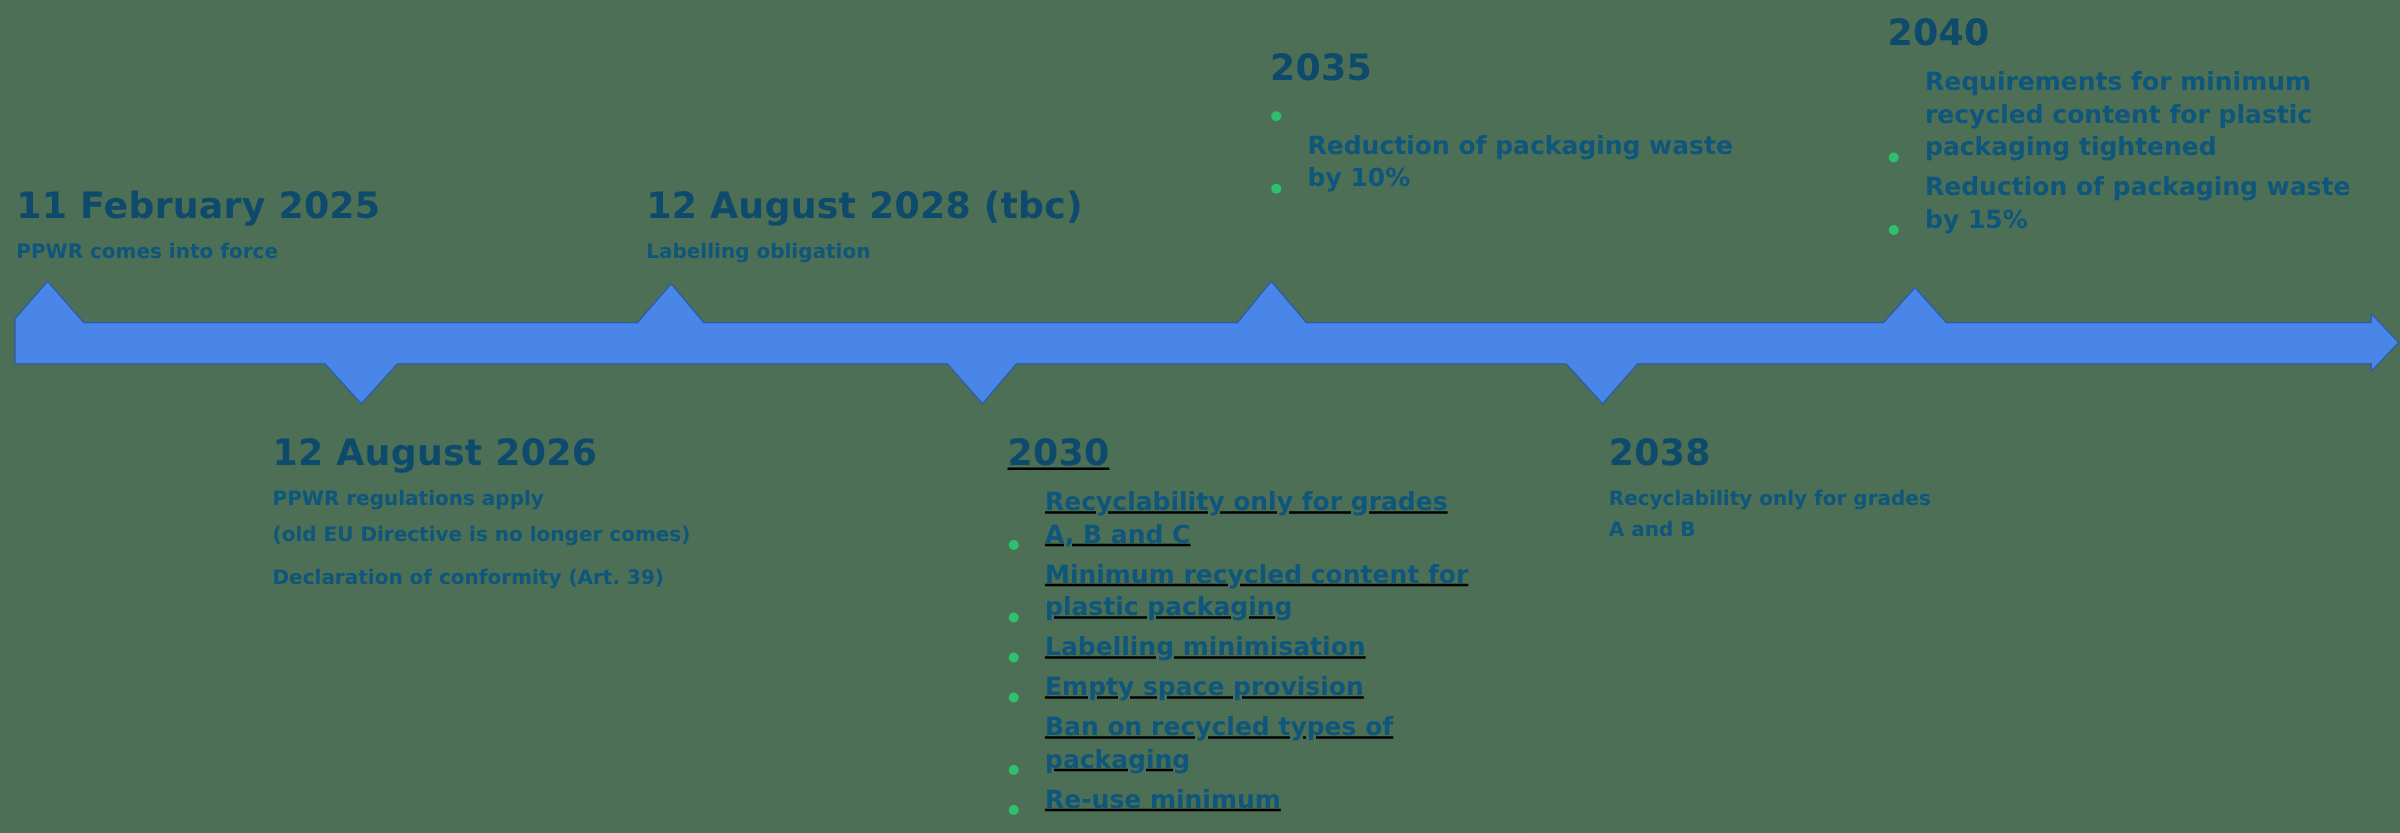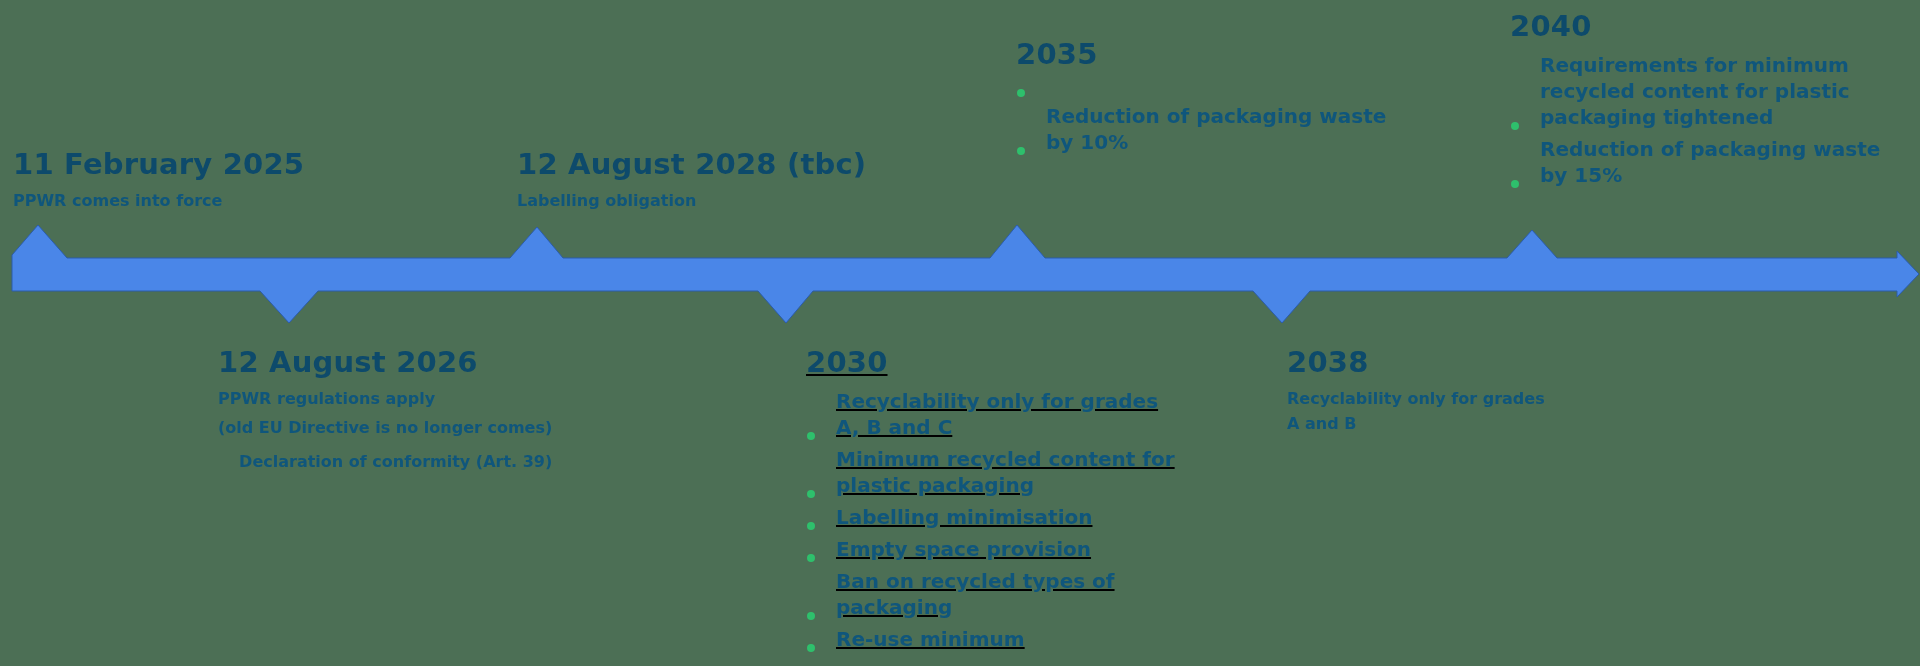--- a/index.html
+++ b/index.html
@@ -13,21 +13,21 @@
   .milestone{position:absolute;}
   .milestone h2{
     margin:0 0 6px 0;
     font-size:29px;line-height:36px;font-weight:700;
     color:#0d4a6b;letter-spacing:0.2px;white-space:pre-line;
   }
   .line{
     font-size:16px;line-height:25px;font-weight:700;
     color:#0f567c;white-space:pre-line;margin:0 0 4px 0;
   }
-  .para-gap{margin-top:9px;text-align:right;}
+  .para-gap{margin-top:9px;}
   .bullets{margin-top:8px;}
   .bullet{display:flex;align-items:flex-end;margin:0 0 6px 0;}
   .dot{
     flex:0 0 auto;width:8px;height:8px;border-radius:50%;
     background:#2ec06c;margin:9px 21px 0 1px;
   }
   .btext{
     font-size:20px;line-height:26px;font-weight:700;
     color:#0f567c;white-space:pre-line;
   }

